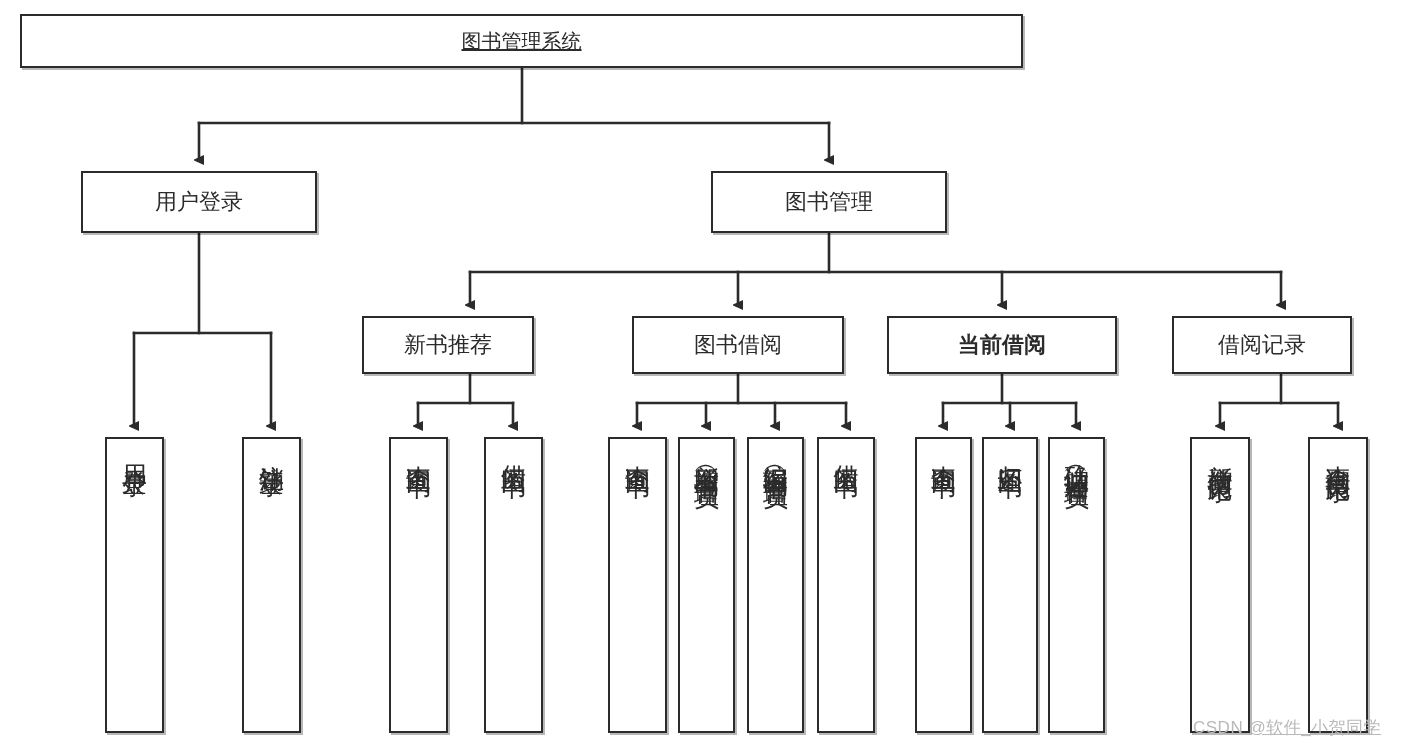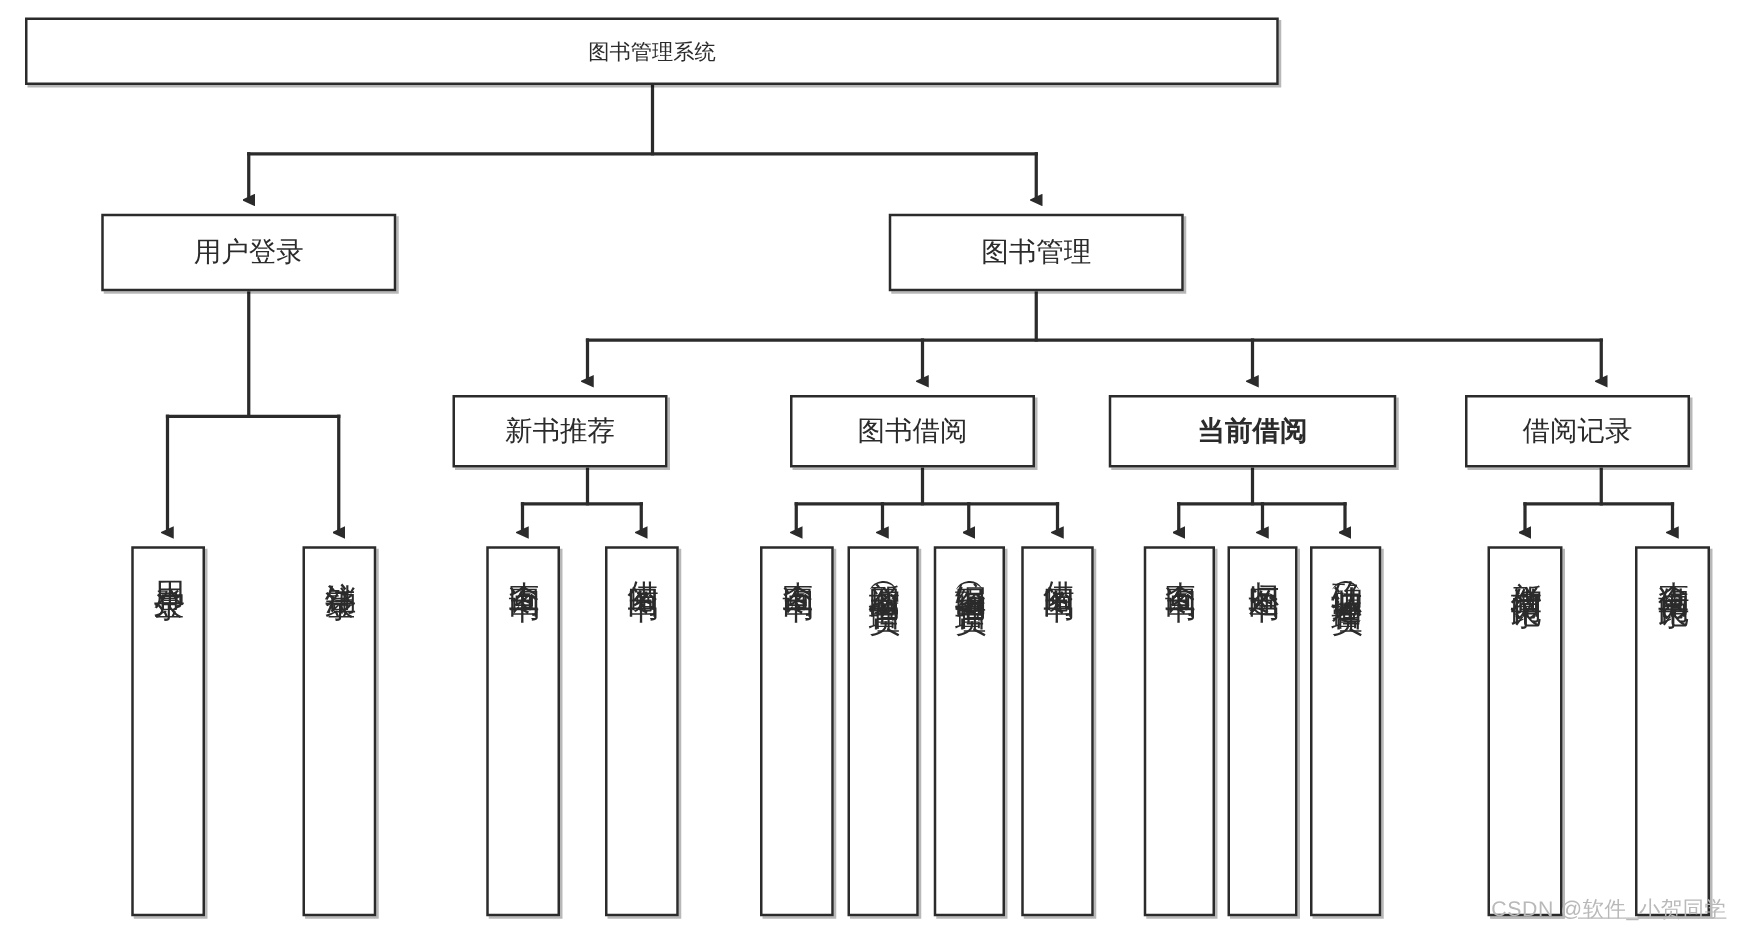--- a/index.html
+++ b/index.html
@@ -34,21 +34,21 @@
     align-items: center;
     justify-content: center;
     color: #2b2b2b;
   }
   .node .label {
     color: #2b2b2b;
     line-height: 1.0;
     white-space: nowrap;
   }
   
-  .node.root .label { font-size: 17px; }
+  .node.root .label { font-size: 20px; text-decoration: underline; }
   
   .node.mid .label { font-size: 22px; }
   
   .node.leaf {
     align-items: flex-start;
     justify-content: center;
     padding-top: 6px;
   }
   .node.leaf .label {
     writing-mode: vertical-rl;
@@ -132,21 +132,21 @@
   <div class="node mid" id="node-l2-0" style="left: 81px; top: 171px; width: 236px; height: 62px;">
     <span class="label">用户登录</span>
   </div>
   <div class="node mid" id="node-l2-1" style="left: 711px; top: 171px; width: 236px; height: 62px;">
     <span class="label">图书管理</span>
   </div>
 
   <div class="node mid" id="node-l3-0" style="left: 362px; top: 316px; width: 172px; height: 58px;">
     <span class="label">新书推荐</span>
   </div>
-  <div class="node mid" id="node-l3-1" style="left: 632px; top: 316px; width: 196px; height: 58px; align-items: center;">
+  <div class="node mid" id="node-l3-1" style="left: 632px; top: 316px; width: 212px; height: 58px; align-items: center;">
     <span class="label">图书借阅</span>
   </div>
   <div class="node mid" id="node-l3-2" style="left: 887px; top: 316px; width: 230px; height: 58px; font-weight: bold;">
     <span class="label">当前借阅</span>
   </div>
   <div class="node mid" id="node-l3-3" style="left: 1172px; top: 316px; width: 180px; height: 58px; text-align: right;">
     <span class="label">借阅记录</span>
   </div>
 
   <div class="node leaf" id="node-leaf-0" style="left: 105px; top: 437px; width: 59px; height: 296px;">

